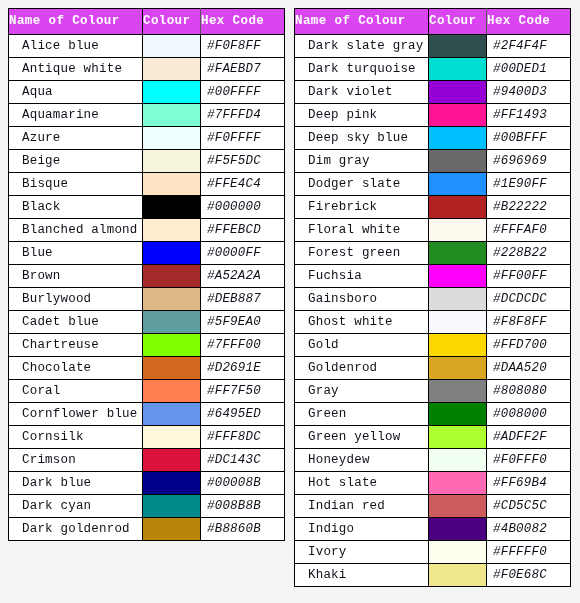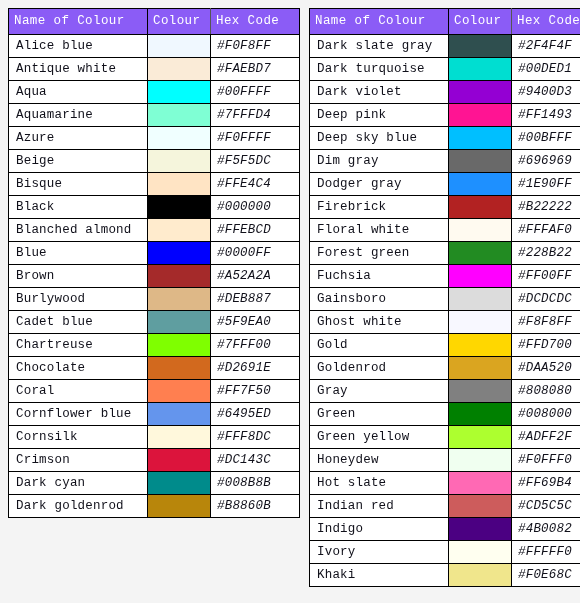--- a/index.html
+++ b/index.html
@@ -36,28 +36,27 @@
     border: 1px solid #000000;
     padding: 0;
     margin: 0;
     font-weight: normal;
     text-align: left;
     vertical-align: middle;
     overflow: hidden;
     white-space: nowrap;
   }
   .color-table thead th {
-    background: #8b5cf6;
+    background: #d946ef;
     color: #ffffff;
-    font-weight: normal;
+    font-weight: bold;
     height: 25px;
     line-height: 25px;
     font-size: 12.5px;
     letter-spacing: 0.4px;
-    padding-left: 5px;
     border-color: #000000;
   }
   .color-table thead th.th-swatch {
     border-left: 1px solid #555555;
     border-right: 1px solid #555555;
     margin-left: 32px;
   }
   .color-table tbody td {
     height: 22px;
     line-height: 22px;
@@ -68,21 +67,21 @@
   .col-name {
     width: 133px;
   }
   .col-swatch {
     width: 57px;
   }
   .col-hex {
     width: 83px;
   }
   td.cell-name {
-    padding-left: 7px;
+    padding-left: 13px;
   }
   td.cell-hex {
     padding-left: 6px;
     font-style: italic;
   }
   td.cell-swatch {
     padding: 0;
   }
   .swatch-fill {
     display: block;
@@ -231,20 +230,27 @@
           <td class="cell-hex col-hex">#FFF8DC</td>
         </tr>
         <tr>
           <td class="cell-name col-name">Crimson</td>
           <td class="cell-swatch col-swatch">
             <span class="swatch-fill" style="background: rgb(220, 20, 60);"></span>
           </td>
           <td class="cell-hex col-hex">#DC143C</td>
         </tr>
         <tr>
+          <td class="cell-name col-name">Dark blue</td>
+          <td class="cell-swatch col-swatch">
+            <span class="swatch-fill" style="background: rgb(0, 0, 139);"></span>
+          </td>
+          <td class="cell-hex col-hex">#00008B</td>
+        </tr>
+        <tr>
           <td class="cell-name col-name">Dark cyan</td>
           <td class="cell-swatch col-swatch">
             <span class="swatch-fill" style="background: rgb(0, 139, 139);"></span>
           </td>
           <td class="cell-hex col-hex">#008B8B</td>
         </tr>
         <tr>
           <td class="cell-name col-name">Dark goldenrod</td>
           <td class="cell-swatch col-swatch">
             <span class="swatch-fill" style="background: rgb(184, 134, 11);"></span>
@@ -299,21 +305,21 @@
           <td class="cell-hex col-hex">#00BFFF</td>
         </tr>
         <tr>
           <td class="cell-name col-name">Dim gray</td>
           <td class="cell-swatch col-swatch">
             <span class="swatch-fill" style="background: rgb(105, 105, 105);"></span>
           </td>
           <td class="cell-hex col-hex">#696969</td>
         </tr>
         <tr>
-          <td class="cell-name col-name">Dodger gray</td>
+          <td class="cell-name col-name">Dodger slate</td>
           <td class="cell-swatch col-swatch">
             <span class="swatch-fill" style="background: rgb(30, 144, 255);"></span>
           </td>
           <td class="cell-hex col-hex">#1E90FF</td>
         </tr>
         <tr>
           <td class="cell-name col-name">Firebrick</td>
           <td class="cell-swatch col-swatch">
             <span class="swatch-fill" style="background: rgb(178, 34, 34);"></span>
           </td>

